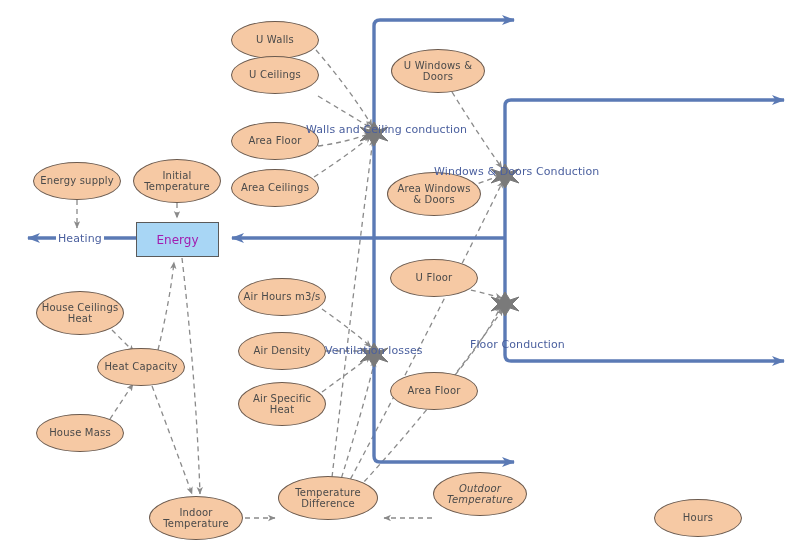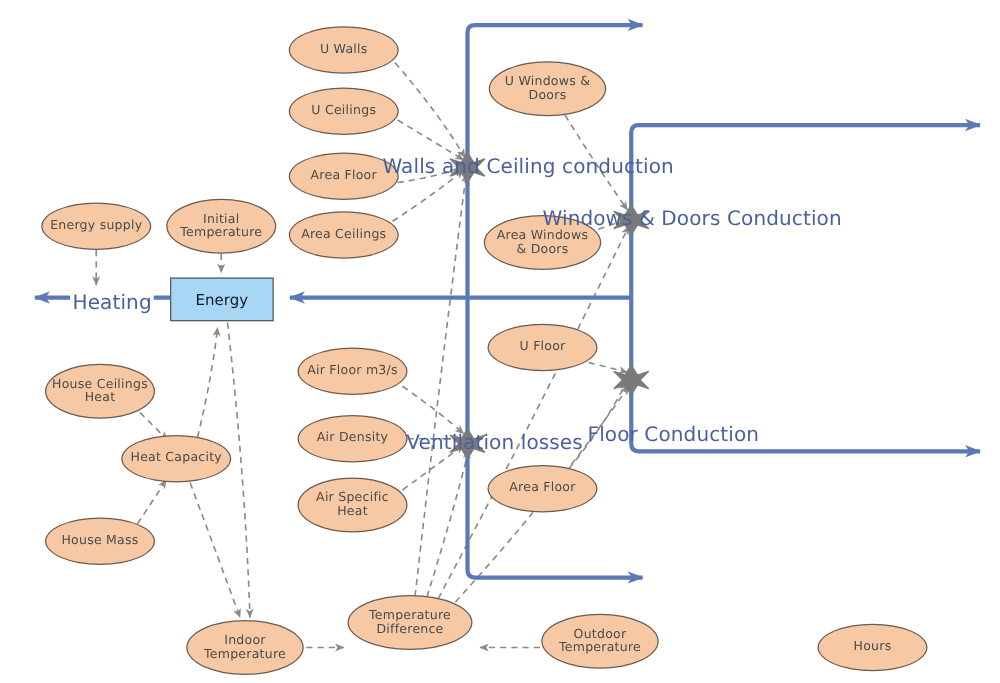--- a/index.html
+++ b/index.html
@@ -42,33 +42,33 @@
     font-size: 10px;
     box-sizing: border-box;
     letter-spacing: 0.2px;
   }
   .node span { display: block; padding: 0 4px; }
 
   .stock {
     position: absolute;
     border: 1.4px solid #5a5a5a;
     background: #a8d6f5;
-    color: #0f172a;
+    color: #a21caf;
     display: flex;
     align-items: center;
     justify-content: center;
     font-size: 12px;
     box-sizing: border-box;
     z-index: 4;
   }
 
   .flow-label {
     position: absolute;
     color: #4a5f9e;
-    font-size: 16px;
+    font-size: 11px;
     white-space: nowrap;
     z-index: 5;
     letter-spacing: 0.1px;
   }
 </style>
 </head>
 <body>
 
 <div id="canvas">
 
@@ -146,21 +146,21 @@
   <div id="nodes">
 
     <div class="stock" style="left:136px; top:222px; width:83px; height:35px;">
       <span>Energy</span>
     </div>
 
     <div class="node" style="left:231px; top:21px; width:88px; height:38px;">
       <span>U Walls</span>
       </div>
 
-    <div class="node" style="left:231px; top:70px; width:88px; height:38px;">
+    <div class="node" style="left:231px; top:56px; width:88px; height:38px;">
       <span>U Ceilings</span>
       </div>
 
     <div class="node" style="left:231px; top:122px; width:88px; height:38px;">
       <span>Area Floor</span>
       </div>
 
     <div class="node" style="left:231px; top:169px; width:88px; height:38px;">
       <span>Area Ceilings</span>
       </div>
@@ -195,40 +195,40 @@
 
     <div class="node" style="left:97px; top:348px; width:88px; height:38px;">
       <span>Heat Capacity</span>
       </div>
 
     <div class="node" style="left:36px; top:414px; width:88px; height:38px;">
       <span>House Mass</span>
       </div>
 
     <div class="node" style="left:238px; top:278px; width:88px; height:38px;">
-      <span>Air Floor m3/s</span>
+      <span>Air Hours m3/s</span>
       </div>
 
     <div class="node" style="left:238px; top:332px; width:88px; height:38px;">
       <span>Air Density</span>
       </div>
 
     <div class="node" style="left:238px; top:382px; width:88px; height:44px;">
       <span>Air Specific Heat</span>
       </div>
 
     <div class="node" style="left:149px; top:496px; width:94px; height:44px;">
       <span>Indoor Temperature</span>
       </div>
 
     <div class="node" style="left:278px; top:476px; width:100px; height:44px;">
       <span>Temperature Difference</span>
       </div>
 
-    <div class="node" style="left:433px; top:491px; width:94px; height:44px;">
+    <div class="node" style="left:433px; top:472px; width:94px; height:44px;font-style:italic;">
       <span>Outdoor Temperature</span>
       </div>
 
     <div class="node" style="left:654px; top:499px; width:88px; height:38px;">
       <span>Hours</span>
       </div>
 
     <div class="flow-label" style="left:56px; top:232px; background:#ffffff; padding:0 2px;">Heating</div>
     <div class="flow-label" style="left:306px; top:123px;">Walls and Ceiling conduction</div>
     <div class="flow-label" style="left:434px; top:165px;">Windows &amp; Doors Conduction</div>

